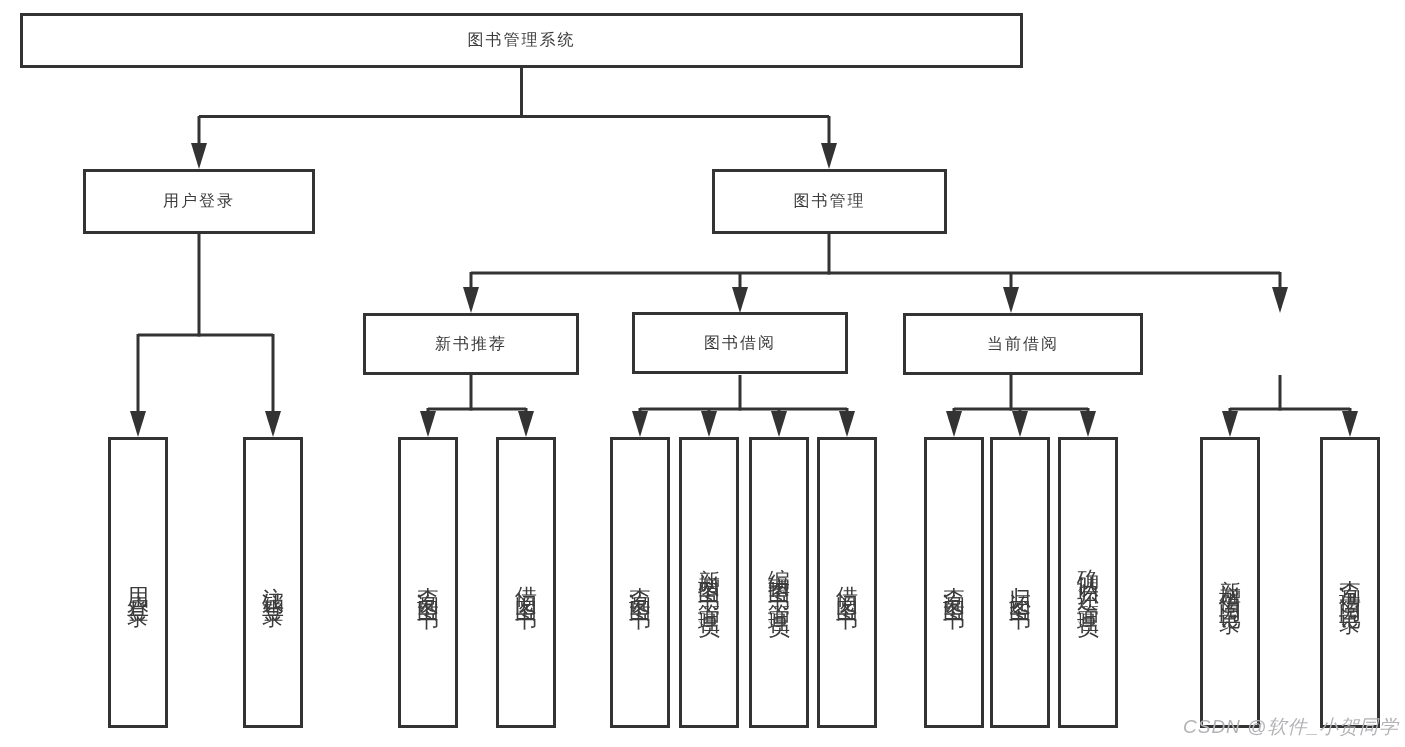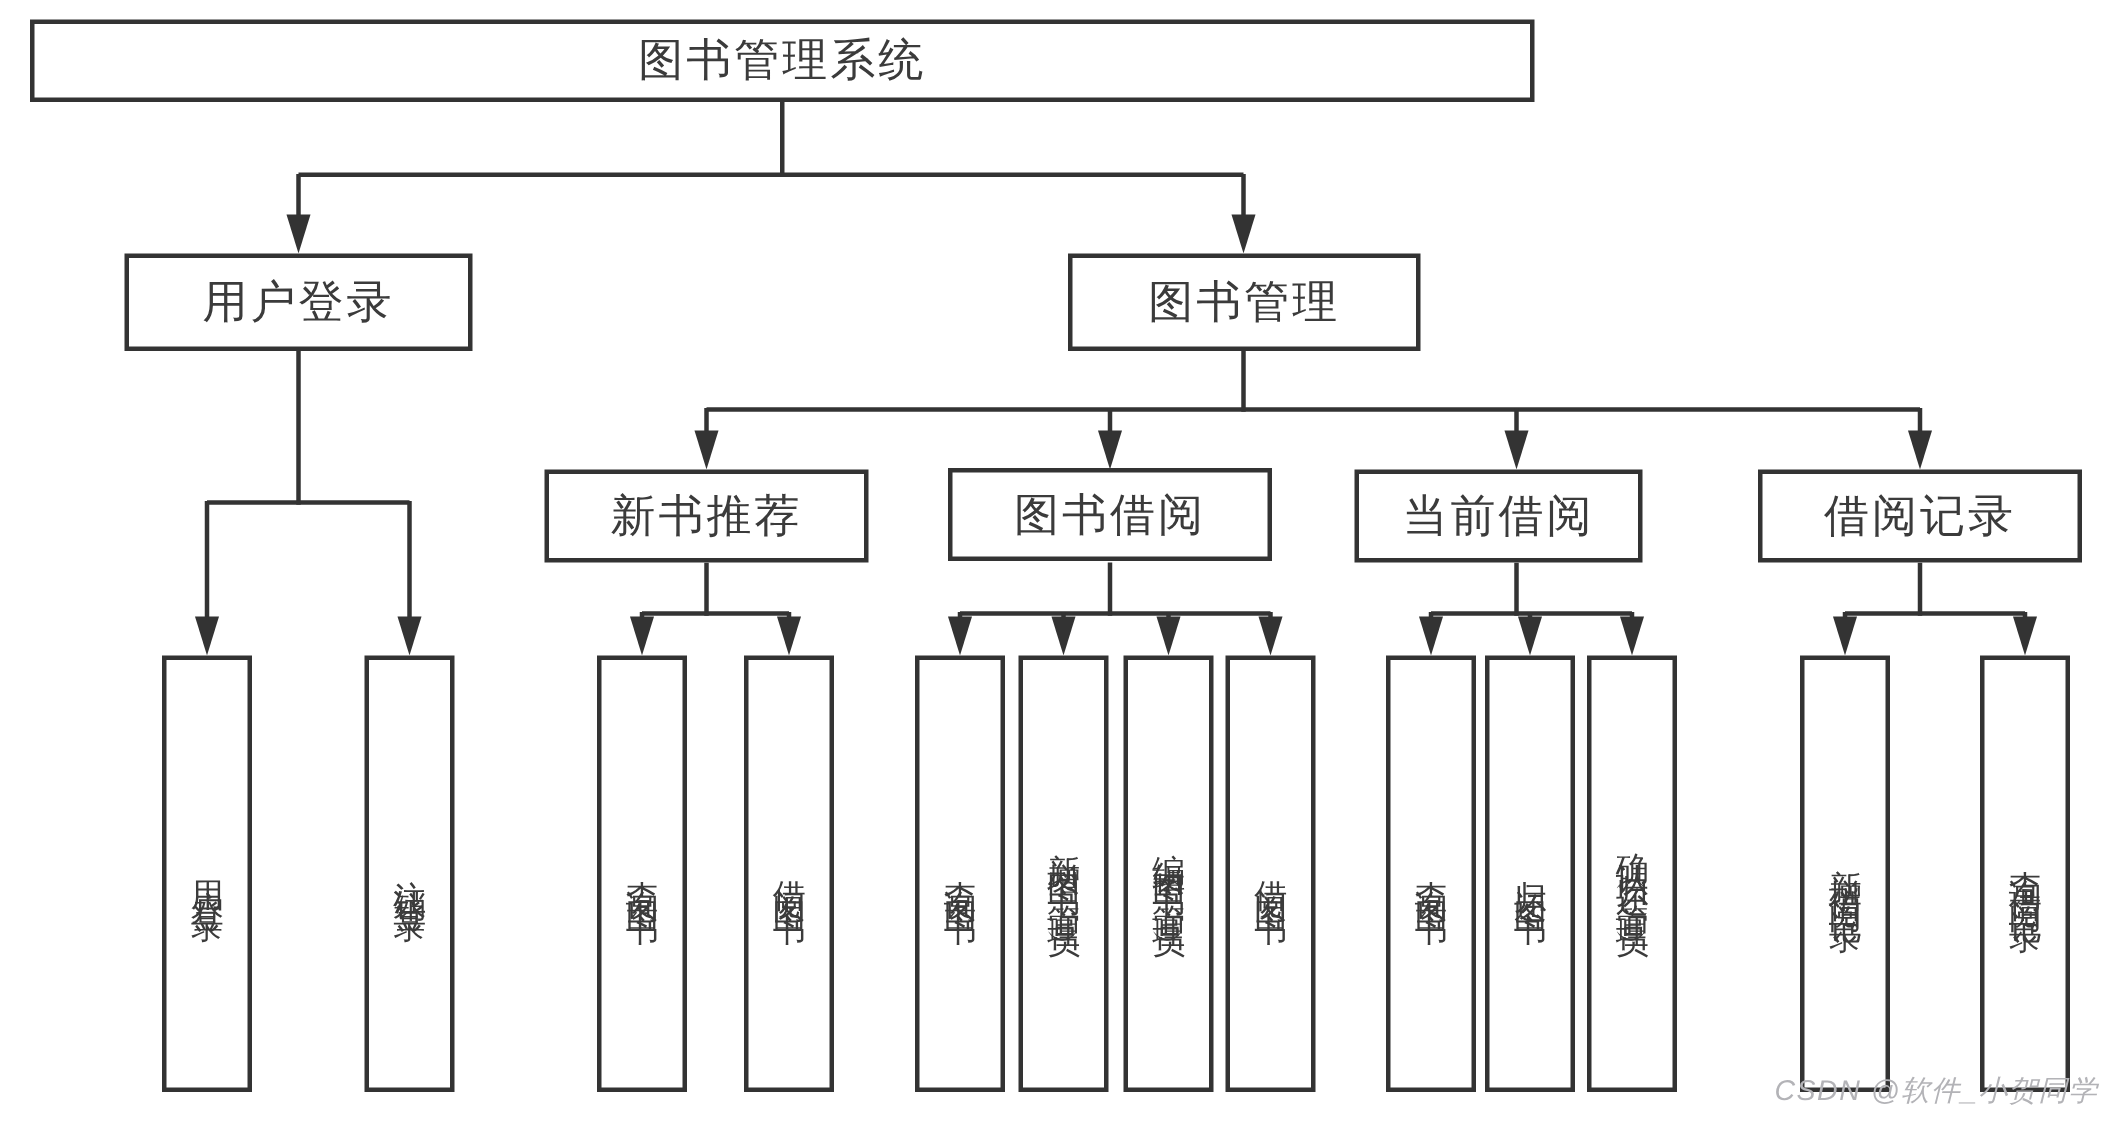--- a/index.html
+++ b/index.html
@@ -9,21 +9,21 @@
   }
   .connectors { position:absolute; left:0; top:0; pointer-events:none; z-index:0; }
   .connectors line { stroke:#333333; stroke-width:3; }
   .connectors polygon { fill:#333333; }
   .node {
     position:absolute; box-sizing:border-box;
     border:3px solid #333333; background:#ffffff;
     display:flex; align-items:center; justify-content:center;
     color:#3b3b3b; z-index:1;
   }
-  .h-node { font-size:30px; letter-spacing:2px; white-space:nowrap; }
+  .h-node { font-size:16px; letter-spacing:2px; white-space:nowrap; }
   .v-node span {
     writing-mode:vertical-rl; text-orientation:mixed;
     font-size:22px; letter-spacing:7px; line-height:1.1; white-space:nowrap;
   }
   .watermark {
     position:absolute; left:1183px; top:714px; z-index:5;
     font-size:19px; color:#b3b3b7; letter-spacing:1px; white-space:nowrap;font-style:italic;
   }
 </style>
 </head>
@@ -93,22 +93,21 @@
     <polygon points="1342,411 1358,411 1350,437"></polygon>
   </svg>
 
   <div class="node h-node" style="left:20px; top:13px; width:1003px; height:55px;">图书管理系统</div>
 
   <div class="node h-node" style="left:83px; top:169px; width:232px; height:65px;">用户登录</div>
   <div class="node h-node" style="left:363px; top:313px; width:216px; height:62px;">新书推荐</div>
 
   <div class="node h-node" style="left:712px; top:169px; width:235px; height:65px;">图书管理</div>
   <div class="node h-node" style="left:632px; top:312px; width:216px; height:62px;">图书借阅</div>
-  <div class="node h-node" style="left:903px; top:313px; width:192px; height:62px;">当前借阅</div>
-  <div class="node h-node" style="left:1172px; top:313px; width:216px; height:62px;">借阅记录</div>
+  <div class="node h-node" style="left:903px; top:313px; width:240px; height:62px;">当前借阅</div>
 
   <div class="node v-node" style="left:108px; top:437px; width:60px; height:291px;">
     <span>用户登录</span>
   </div>
   <div class="node v-node" style="left:243px; top:437px; width:60px; height:291px;">
     <span>注销登录</span>
   </div>
   <div class="node v-node" style="left:398px; top:437px; width:60px; height:291px;">
     <span>查询图书</span>
   </div>

